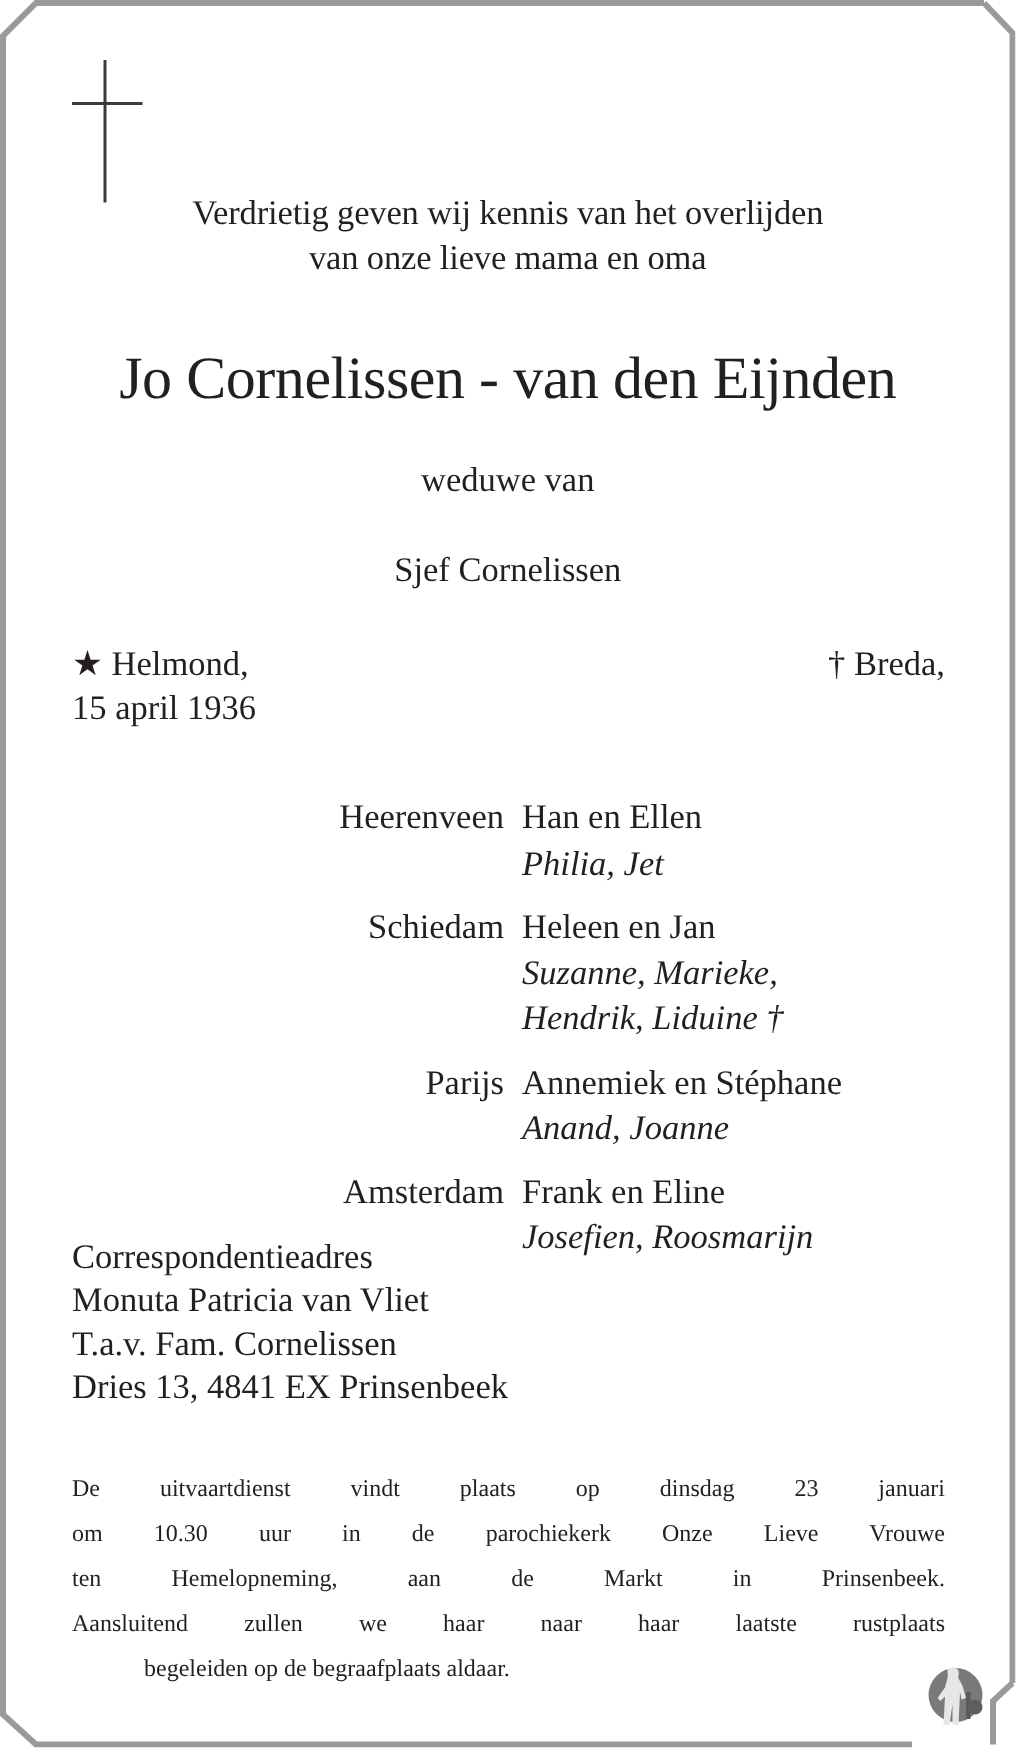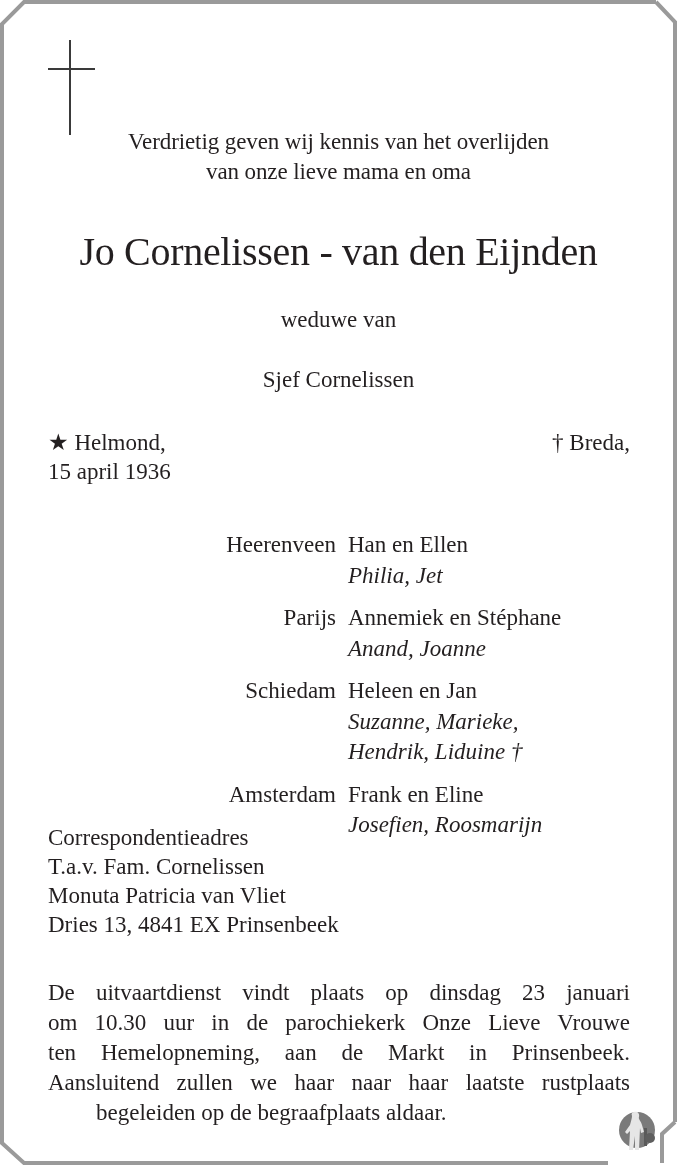--- a/index.html
+++ b/index.html
@@ -16,21 +16,21 @@
   .center-line { position:absolute; left:0; width:677px; text-align:center; font-size:23px; line-height:28px; }
   .dates { position:absolute; left:48px; width:582px; top:428px; font-size:23px; line-height:29px; }
   .dates .left { position:absolute; left:0; top:0; }
   .dates .right { position:absolute; right:0; top:0; text-align:right; }
   .family { position:absolute; left:140px; top:518px; font-size:23px; line-height:30.5px; }
   .fam-row { display:flex;margin-top:12px; }
   .fam-city { width:196px; text-align:right; padding-right:12px; }
   .fam-names { text-align:left; }
   .fam-names .kids { font-style:italic; }
   .address { position:absolute; left:48px; top:823px; font-size:23px; line-height:29px; }
-  .service { position:absolute; left:48px; top:978px; width:582px; font-size:23px; line-height:30px;
+  .service { position:absolute; left:48px; top:978px; width:582px; font-size:16px; line-height:30px;
              text-align:justify; }
   .service span.line { display:block; text-align:justify; text-align-last:justify; }
   .service span.line.last { text-align-last:left;margin-left:48px; }
   .logo { position:absolute; left:617px; top:1106px; width:42px; height:46px; }
 </style>
 </head>
 <body>
 
 <svg class="frame" viewBox="0 0 677 1165" width="677" height="1165">
   <polyline points="656,2 24,2 2,24 2,1143 24,1163 608,1163" fill="none" stroke="#9a9a9a" stroke-width="4"></polyline>
@@ -71,47 +71,47 @@
 
 <div class="family">
   <div class="fam-row">
     <div class="fam-city">Heerenveen</div>
     <div class="fam-names">
       <div>Han en Ellen</div>
       <div class="kids">Philia, Jet</div>
     </div>
   </div>
   <div class="fam-row">
-    <div class="fam-city">Parijs</div>
-    <div class="fam-names">
-      <div>Annemiek en Stéphane</div>
-      <div class="kids">Anand, Joanne</div>
-    </div>
-  </div>
-  <div class="fam-row">
     <div class="fam-city">Schiedam</div>
     <div class="fam-names">
       <div>Heleen en Jan</div>
       <div class="kids">Suzanne, Marieke,</div>
       <div class="kids">Hendrik, Liduine †</div>
+    </div>
+  </div>
+  <div class="fam-row">
+    <div class="fam-city">Parijs</div>
+    <div class="fam-names">
+      <div>Annemiek en Stéphane</div>
+      <div class="kids">Anand, Joanne</div>
     </div>
   </div>
   <div class="fam-row">
     <div class="fam-city">Amsterdam</div>
     <div class="fam-names">
       <div>Frank en Eline</div>
       <div class="kids">Josefien, Roosmarijn</div>
     </div>
   </div>
 </div>
 
 <div class="address">
   <div>Correspondentieadres</div>
+  <div>Monuta Patricia van Vliet</div>
   <div>T.a.v. Fam. Cornelissen</div>
-  <div>Monuta Patricia van Vliet</div>
   <div>Dries 13, 4841 EX Prinsenbeek</div>
 </div>
 
 <div class="service">
   <span class="line">De uitvaartdienst vindt plaats op dinsdag 23 januari</span>
   <span class="line">om 10.30 uur in de parochiekerk Onze Lieve Vrouwe</span>
   <span class="line">ten Hemelopneming, aan de Markt in Prinsenbeek.</span>
   <span class="line">Aansluitend zullen we haar naar haar laatste rustplaats</span>
   <span class="line last">begeleiden op de begraafplaats aldaar.</span>
 </div>

